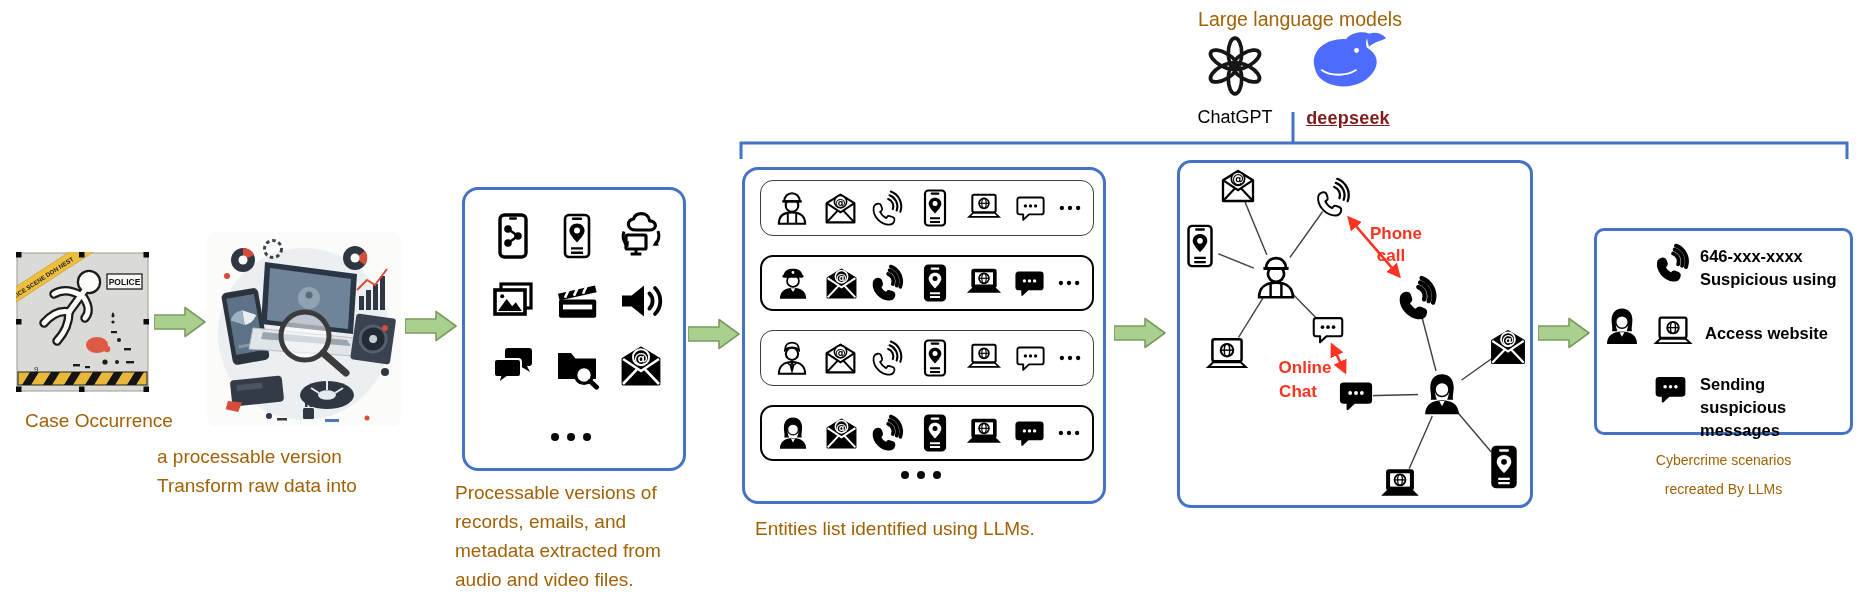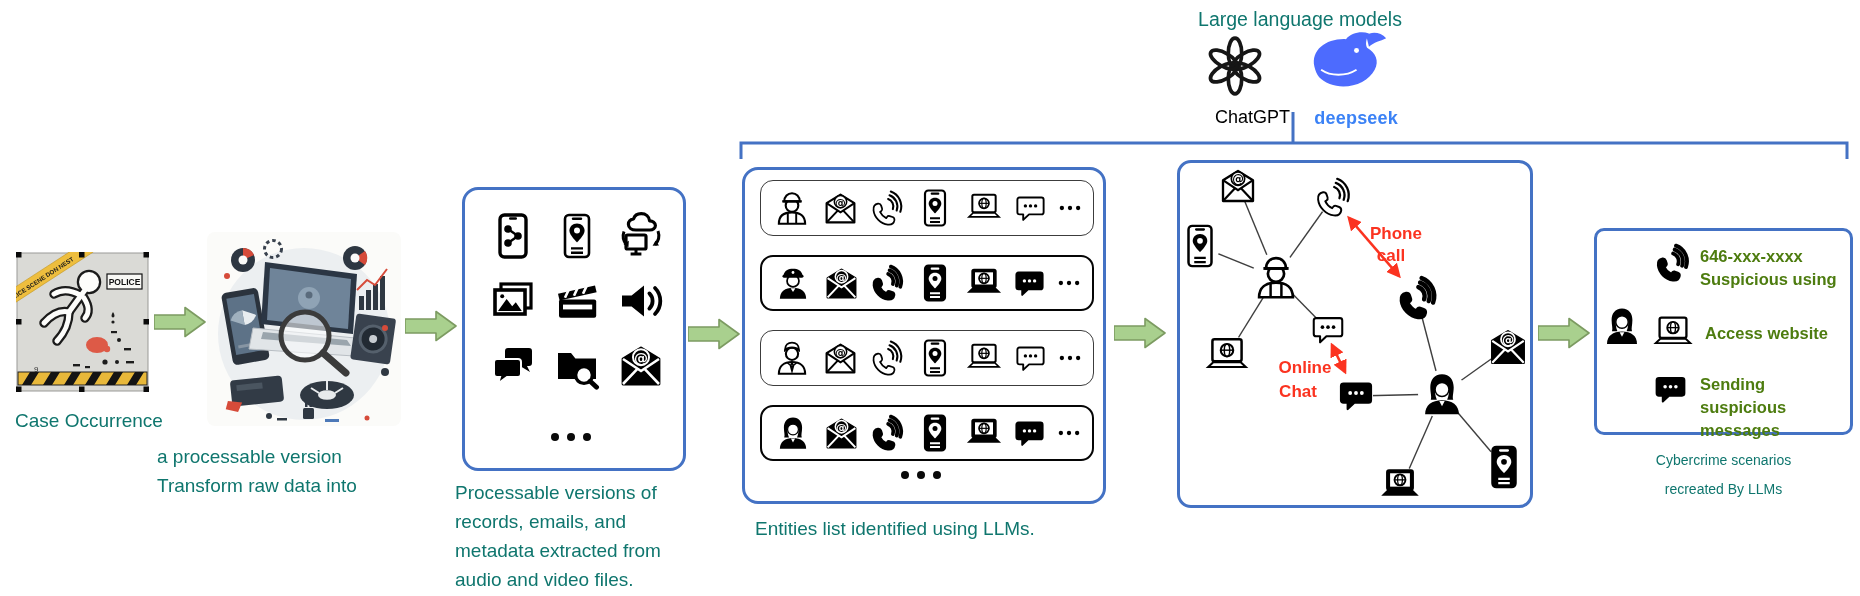--- a/index.html
+++ b/index.html
@@ -1,33 +1,33 @@
 <!DOCTYPE html>
 <html><head>
 <meta charset="utf-8">
 <style>
   html,body{margin:0;padding:0;background:#fff;}
   #canvas{position:relative;width:1860px;height:596px;background:#fff;overflow:hidden;
           font-family:"Liberation Sans",sans-serif;color:#000;}
   .abs{position:absolute;}
-  .cap{position:absolute;font:19px/29px "Liberation Sans",sans-serif;color:#0f766e;}
+  .cap{position:absolute;font:19px/29px "Liberation Sans",sans-serif;color:#a16207;}
   .cap.center{text-align:center;}
   .bluebox{position:absolute;border:3px solid #4472c4;border-radius:16px;background:#fff;box-sizing:border-box;}
   .erow{position:absolute;left:15px;width:334px;height:56px;border-radius:13px;background:#fff;
         display:flex;align-items:center;justify-content:space-between;padding:0 10px;box-sizing:border-box;}
   .erow.light{border:1.6px solid #3c3c3c;}
   .erow.bold{border:2.6px solid #050505;}
   .style-line{--pri:#fff;--sec:#000;--sw:1.3;}
   .style-solid{--pri:#000;--sec:#fff;--sw:2.3;}
   .dots{position:absolute;display:flex;gap:8px;}
   .dots i{width:8px;height:8px;border-radius:50%;background:#0a0a0a;display:block;}
-  .redtxt{position:absolute;font:bold 16.5px/23px "Liberation Sans",sans-serif;color:#4d7c0f;}
+  .redtxt{position:absolute;font:bold 16.5px/23px "Liberation Sans",sans-serif;color:#000000;}
   .net-label{font:bold 17px "Liberation Sans",sans-serif;fill:#fb3320;text-anchor:middle;}
-  .brand{position:absolute;text-align:right;font:18px/22px "Liberation Sans",sans-serif;}
-  .brand.ds{color:#3b82f6;font-weight:bold;letter-spacing:.2px;}
+  .brand{position:absolute;text-align:center;font:18px/22px "Liberation Sans",sans-serif;}
+  .brand.ds{color:#7f1d1d;font-weight:bold;letter-spacing:.2px;text-decoration:underline;}
 </style>
 </head>
 <body>
 
 <svg width="0" height="0" style="position:absolute" aria-hidden="true">
 <defs>
   <marker id="rah" viewBox="0 0 10 10" refX="8" refY="5" markerWidth="5.5" markerHeight="5.5" orient="auto-start-reverse">
     <path d="M0 0 L10 5 L0 10 Z" fill="#fb3320"></path>
   </marker>
 
@@ -242,21 +242,21 @@
       <rect x="0" y="0" width="5.5" height="5.5"></rect>
         <rect x="63" y="0" width="5.5" height="5.5"></rect>
         <rect x="127.5" y="0" width="5.5" height="5.5"></rect>
       <rect x="0" y="67" width="5.5" height="5.5"></rect>
         <rect x="127.5" y="67" width="5.5" height="5.5"></rect>
       <rect x="0" y="134.5" width="5.5" height="5.5"></rect>
         <rect x="63" y="134.5" width="5.5" height="5.5"></rect>
         <rect x="127.5" y="134.5" width="5.5" height="5.5"></rect>
     </g>
   </svg>
-  <div class="cap center" style="left:6px;top:406px;width:166px">Case Occurrence</div>
+  <div class="cap center" style="left:16px;top:406px;width:166px">Case Occurrence</div>
 
   <svg class="abs" style="left:154px;top:305px" width="52" height="34" viewBox="0 0 52 34">
       <use href="#s-greenarrow"></use>
     </svg>
 
   <svg class="abs" style="left:207px;top:232px" width="194" height="194" viewBox="0 0 194 194">
     <rect width="194" height="194" rx="8" fill="#fbfbf9"></rect>
     <circle cx="97" cy="102" r="86" fill="#eceff1"></circle>
     <g>
         <circle cx="36" cy="28" r="12" fill="#2e3742"></circle>

